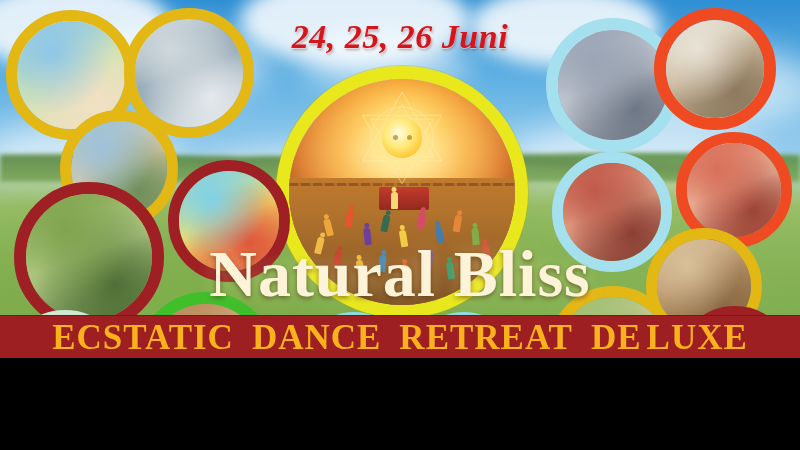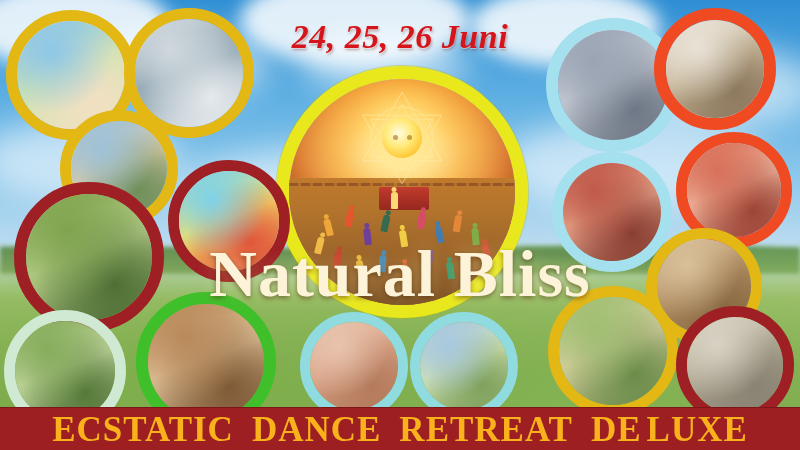--- a/index.html
+++ b/index.html
@@ -1,21 +1,21 @@
 <!DOCTYPE html>
 <html><head>
 <meta charset="utf-8">
 <title>Natural Bliss</title>
 <style>
   html,body{margin:0;padding:0;background:#000;}
   body{font-family:"Liberation Serif",serif;}
 
   #poster{
     position:relative;
-    width:800px;height:450px;
+    width:800px;height:358px;
     overflow:hidden;
     background:linear-gradient(#2f8fd4 0%, #5fb0e3 22%, #8fc9ec 40%, #bcdcf0 55%, #cfe3d8 68%, #9ec46e 80%, #74a84a 92%, #5b9440 100%);
   }
 
   
   .cloud{position:absolute;border-radius:50%;background:rgba(255,255,255,.85);filter:blur(9px);}
   .cloud.soft{background:rgba(255,255,255,.55);filter:blur(16px);}
 
   
   .meadow{

